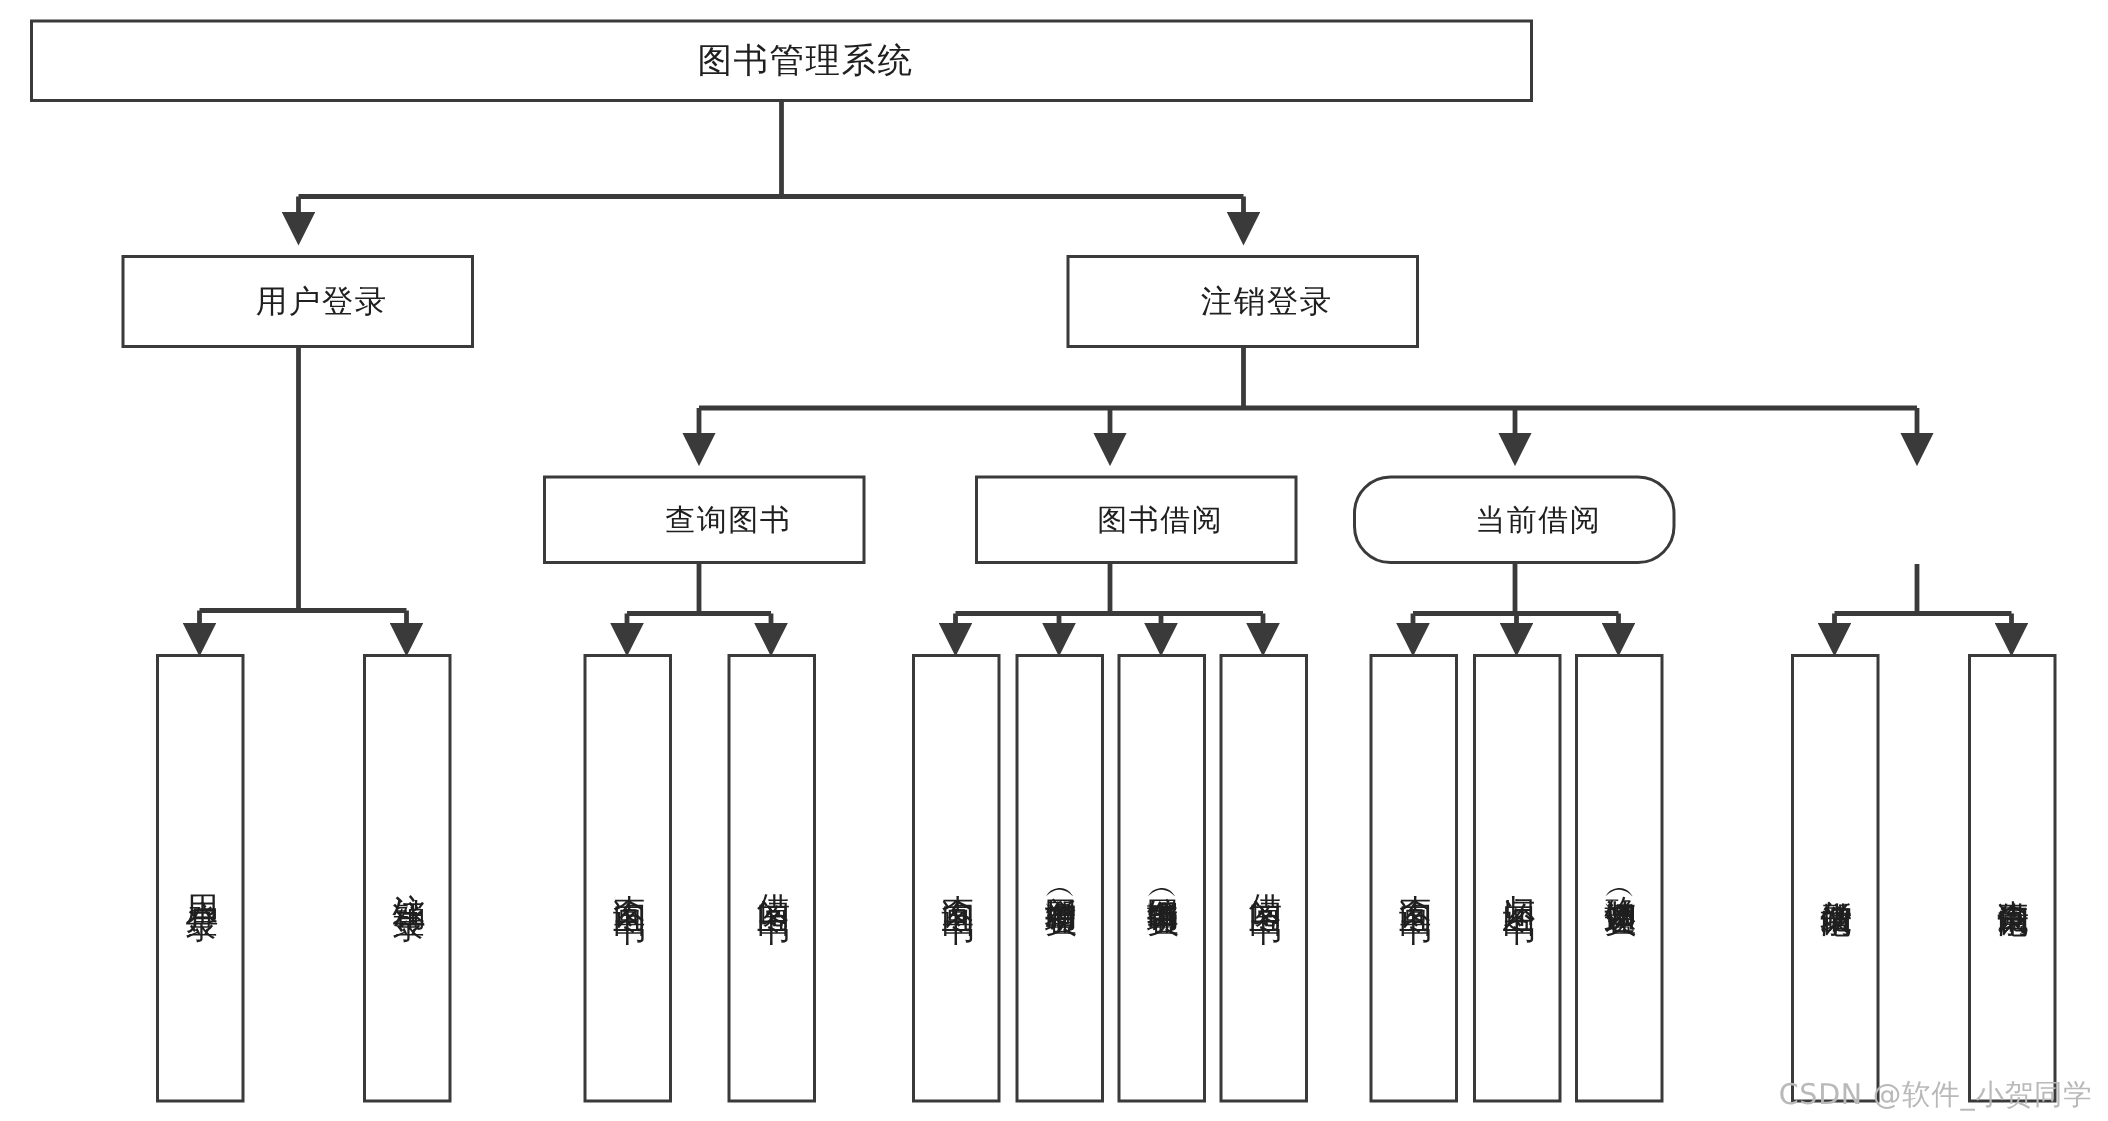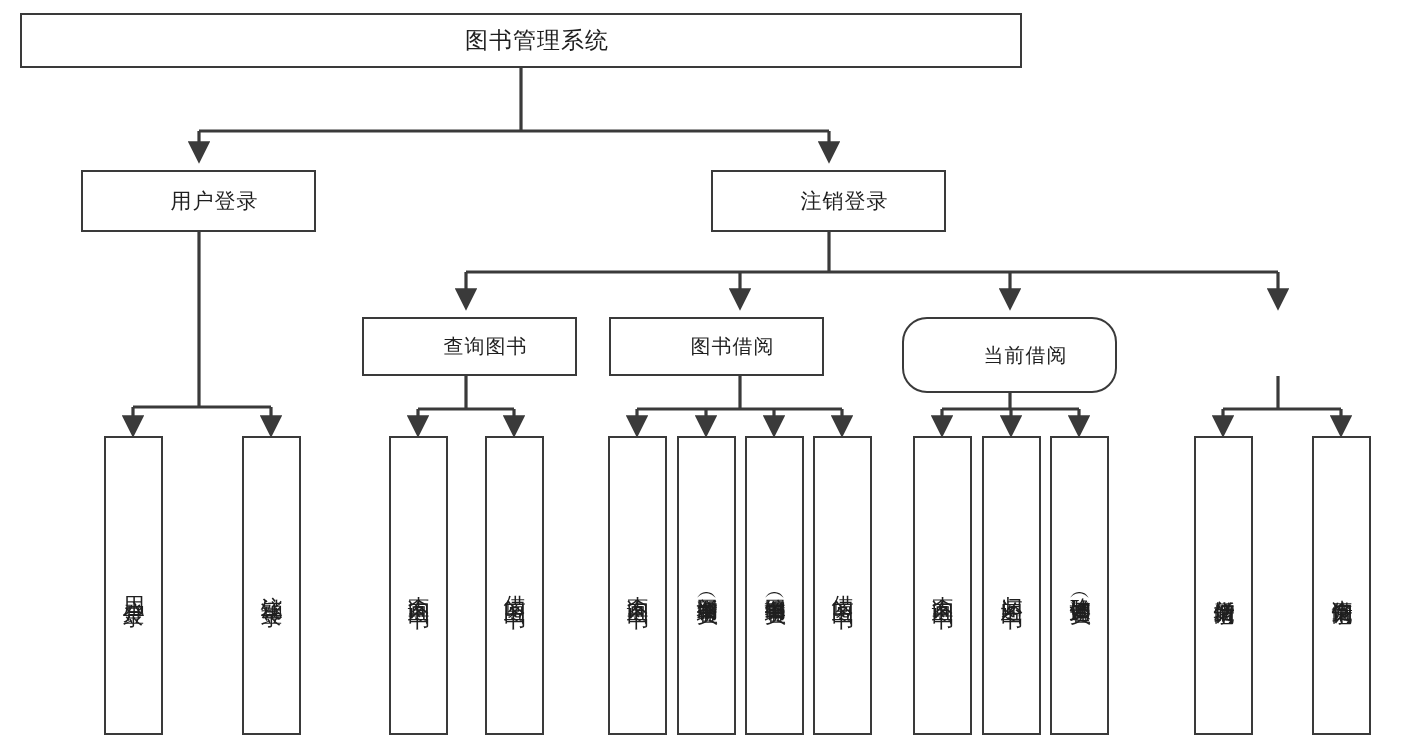--- a/index.html
+++ b/index.html
@@ -139,24 +139,24 @@
   <div class="node lvl1" style="left:81px;top:170px;width:235px;height:62px;">
     <span>用户登录</span>
   </div>
   <div class="node lvl1" style="left:711px;top:170px;width:235px;height:62px;">
     <span>注销登录</span>
   </div>
 
   <div class="node lvl2" style="left:362px;top:317px;width:215px;height:59px;">
     <span>查询图书</span>
   </div>
-  <div class="node lvl2" style="left:609px;top:317px;width:215px;height:59px;">
+  <div class="node lvl2" style="left:650px;top:317px;width:215px;height:59px;">
     <span>图书借阅</span>
   </div>
-  <div class="node lvl2" style="left:902px;top:317px;width:215px;height:76px;border-radius:25px;">
+  <div class="node lvl2" style="left:902px;top:317px;width:215px;height:59px;border-radius:25px;">
     <span>当前借阅</span>
   </div>
 
   <div class="node leaf" style="left:104px;top:436px;width:59px;height:299px;">
     <span class="vtext">用户登录</span>
   </div>
   <div class="node leaf" style="left:242px;top:436px;width:59px;height:299px;">
     <span class="vtext">注销登录</span>
   </div>
 
@@ -190,14 +190,15 @@
     <span class="vtext">确认归还（管理员）</span>
   </div>
 
   <div class="node leaf tight" style="left:1194px;top:436px;width:59px;height:299px;">
     <span class="vtext">新增借阅记录</span>
   </div>
   <div class="node leaf tight" style="left:1312px;top:436px;width:59px;height:299px;">
     <span class="vtext">查询借阅记录</span>
   </div>
 
+  <div id="watermark">CSDN @软件_小贺同学</div>
 
 </div>
 
 </body></html>

